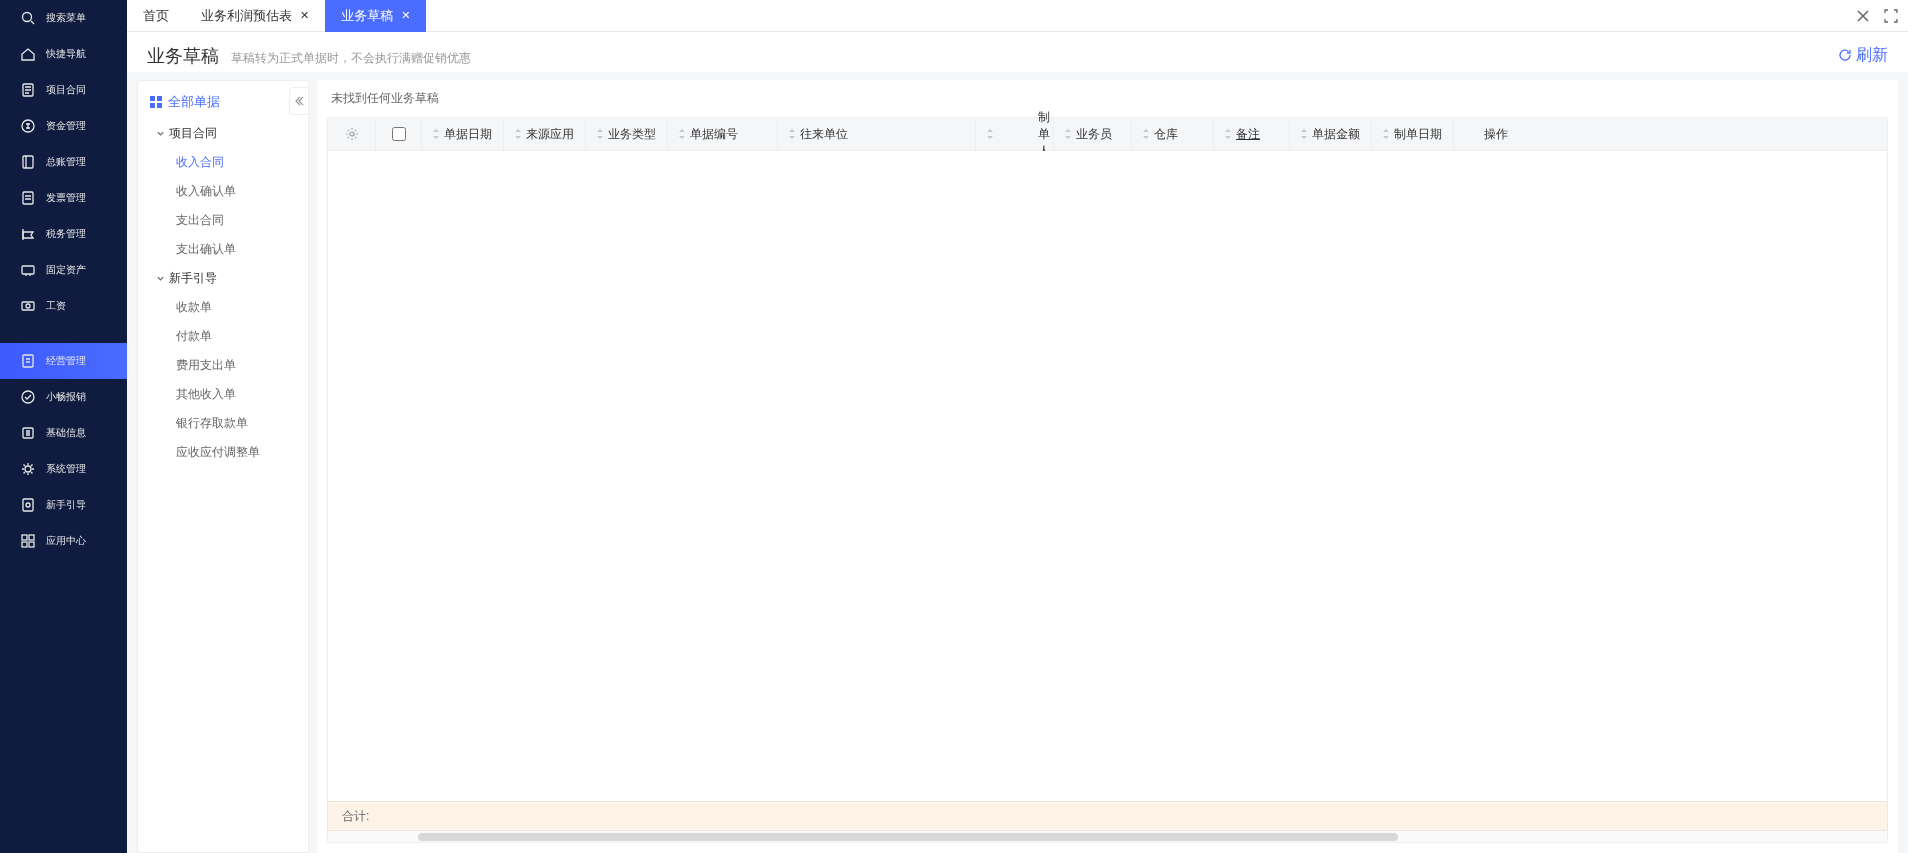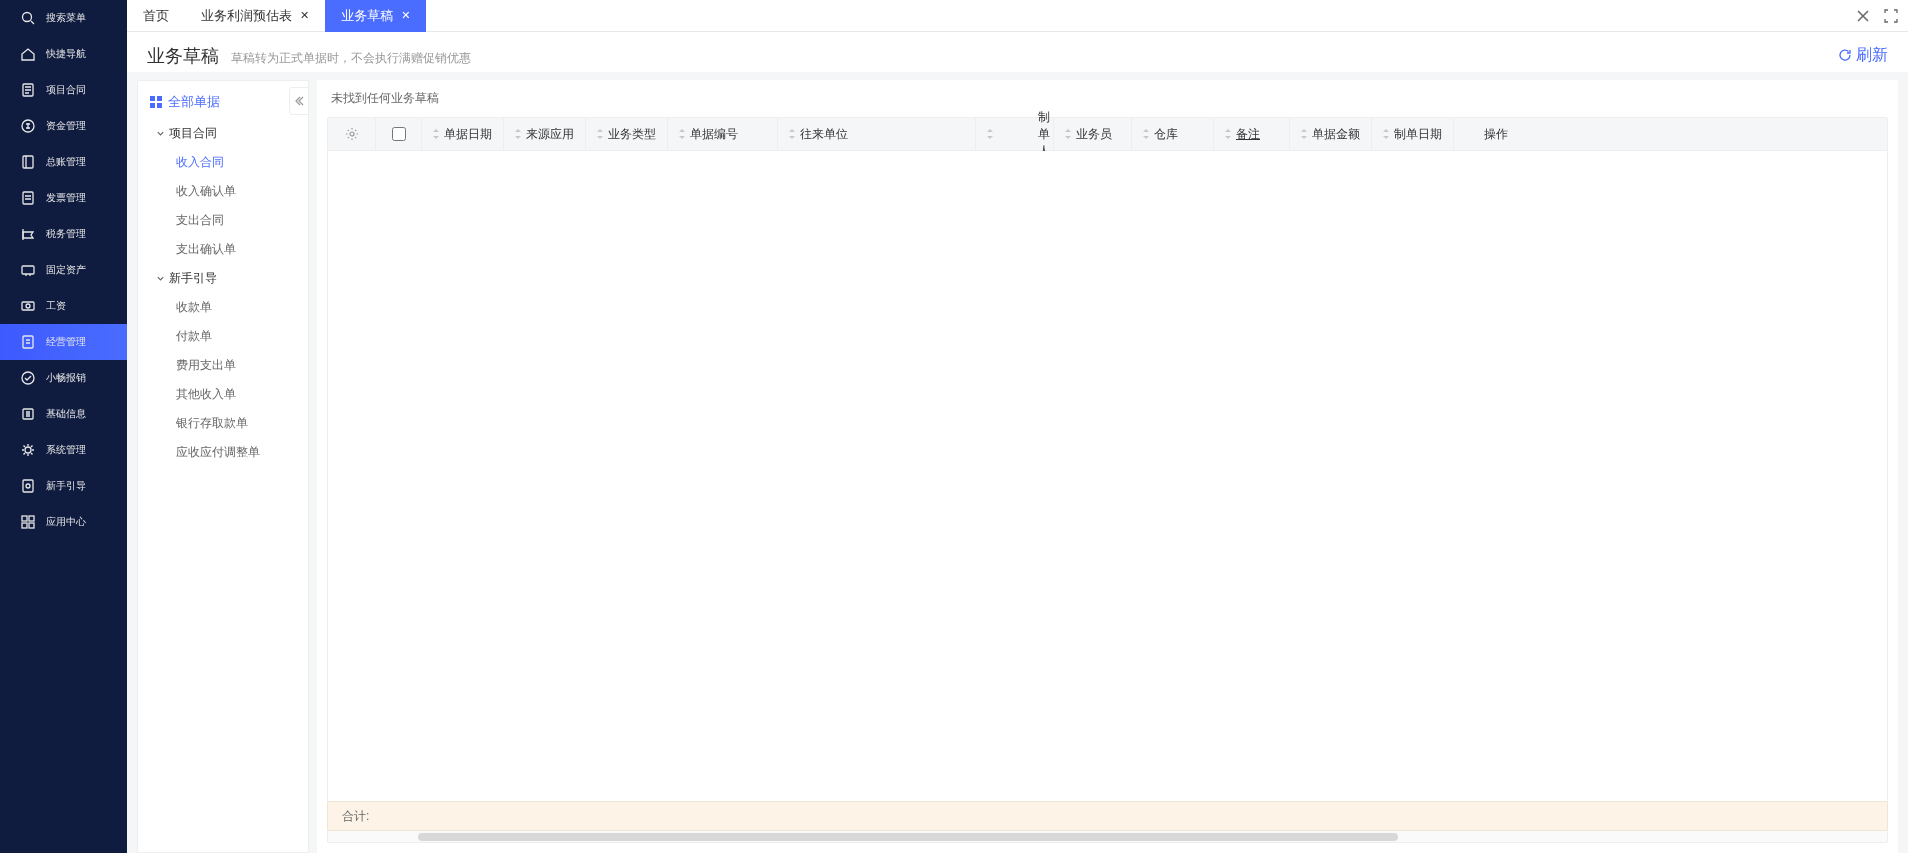--- a/index.html
+++ b/index.html
@@ -2,21 +2,21 @@
 <html><head>
 <meta charset="utf-8">
 <style>
 * { margin: 0; padding: 0; box-sizing: border-box; }
 body { font-family: -apple-system, BlinkMacSystemFont, "Segoe UI", "Microsoft YaHei", sans-serif; font-size: 13px; color: #333; background: #fff; overflow: hidden; }
 .app { display: flex; height: 853px; width: 1908px; }
 
 
 .sidebar { width: 127px; background: #0f1c3f; color: #fff; flex-shrink: 0; }
 .sidebar-item { display: flex; align-items: center; height: 36px; padding-left: 20px; cursor: pointer; font-size: 10px; color: #e8e8e8; }
-.sidebar-item.active { background: linear-gradient(90deg, #3d5afe, #4a6cff); }
+.sidebar-item.active { background: linear-gradient(90deg, #3d5afe, #4a6cff); margin-top: 19px; }
 .sidebar-icon { width: 16px; height: 16px; margin-right: 10px; display: inline-flex; align-items: center; justify-content: center; flex-shrink: 0; }
 
 
 .main { flex: 1; display: flex; flex-direction: column; min-width: 0; }
 
 
 .tabs { display: flex; align-items: center; height: 32px; border-bottom: 1px solid #e8e8e8; background: #fff; position: relative; }
 .tab { display: flex; align-items: center; padding: 0 16px; height: 32px; font-size: 13px; color: #333; cursor: pointer; position: relative; }
 .tab.active { background: #4a6cff; color: #fff; }
 .tab .close { margin-left: 8px; font-size: 11px; cursor: pointer; }

